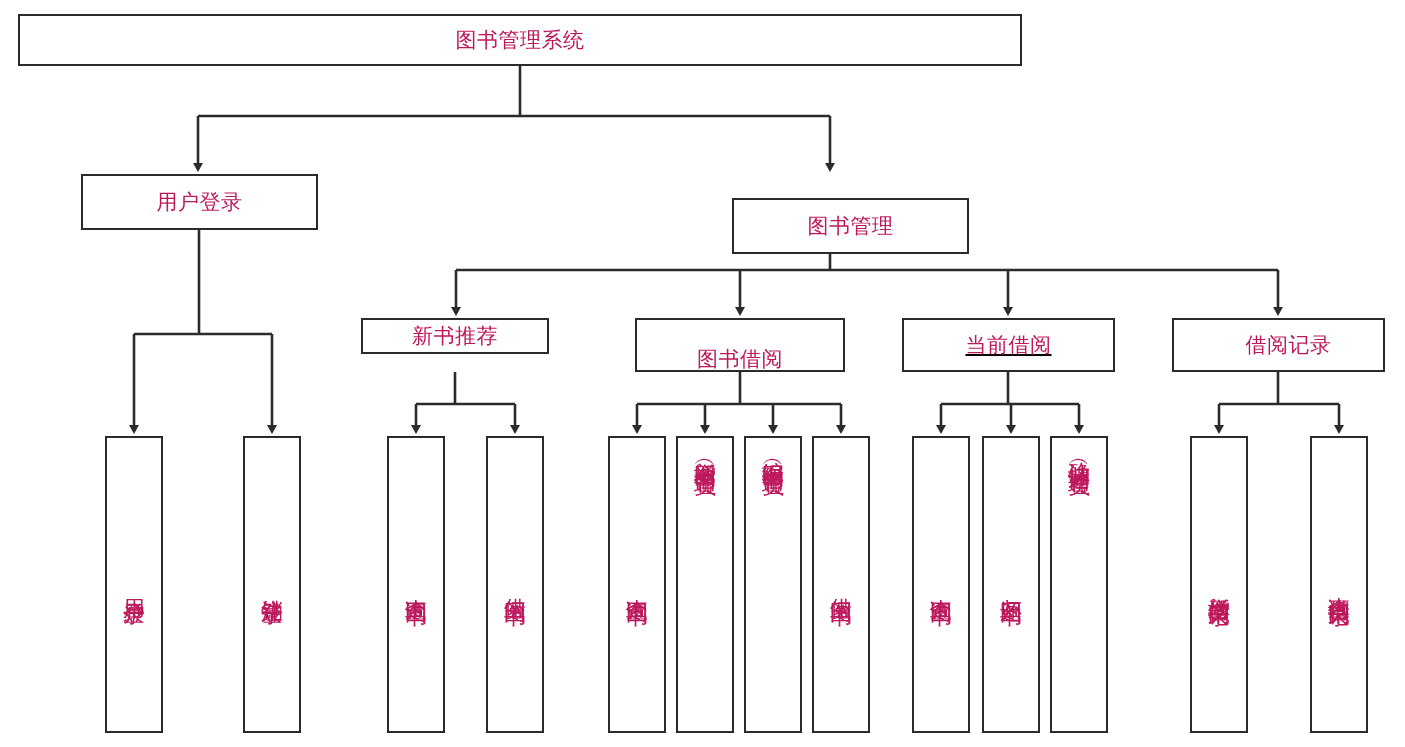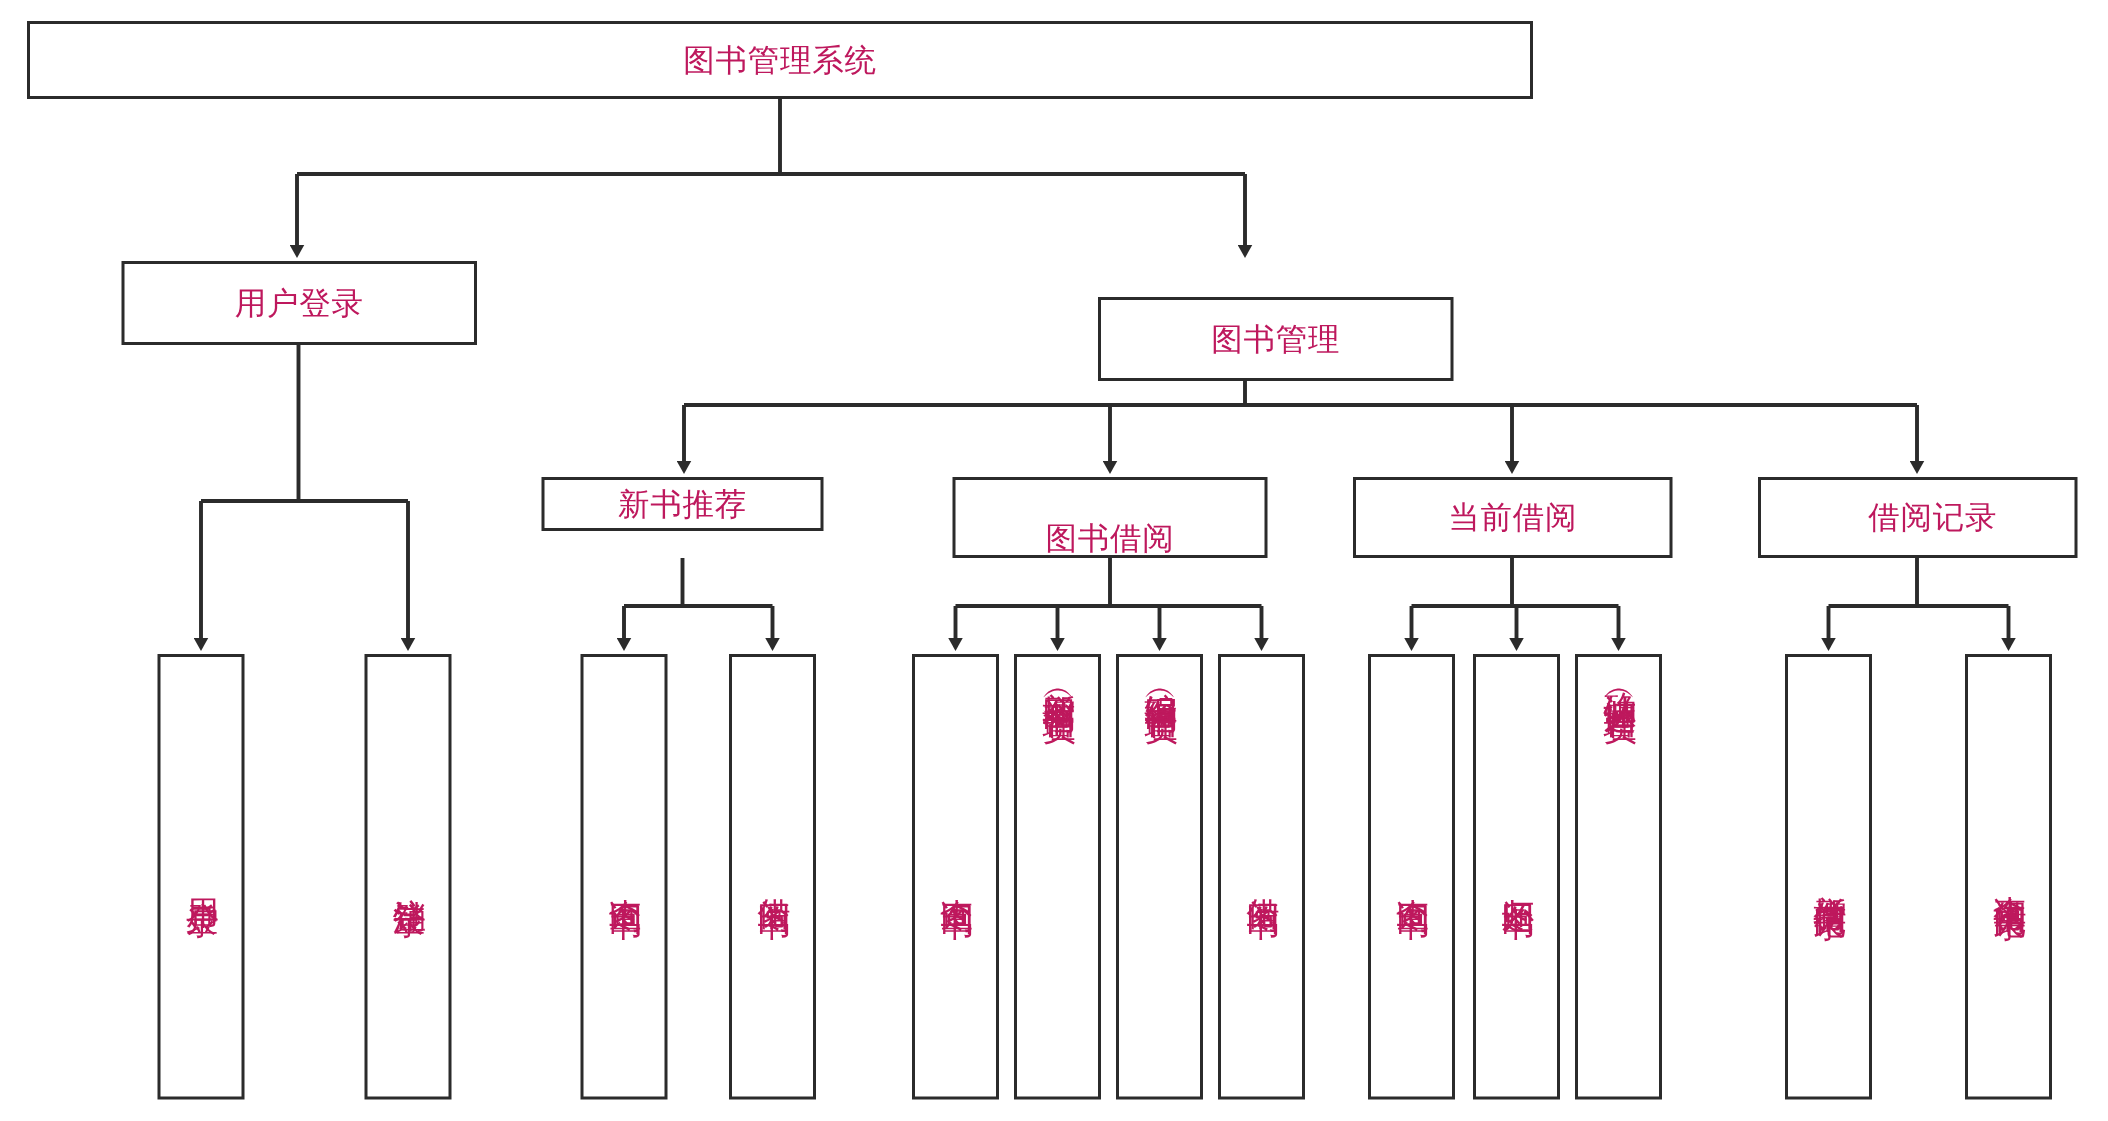--- a/index.html
+++ b/index.html
@@ -129,21 +129,21 @@
       </div>
       <div class="node horiz" style="left: 732px; top: 174px; width: 237px; height: 56px; margin-top: 24px;">
         <span class="label">图书管理</span>
       </div>
       <div class="node horiz" style="left: 361px; top: 318px; width: 188px; height: 36px;">
         <span class="label">新书推荐</span>
       </div>
       <div class="node horiz" style="left: 635px; top: 318px; width: 210px; height: 54px; align-items: flex-end;">
         <span class="label">图书借阅</span>
       </div>
-      <div class="node horiz" style="left: 902px; top: 318px; width: 213px; height: 54px;">
+      <div class="node horiz" style="left: 902px; top: 318px; width: 213px; height: 54px; text-decoration: underline;">
         <span class="label">当前借阅</span>
       </div>
       <div class="node horiz" style="left: 1172px; top: 318px; width: 213px; height: 54px; padding-left: 20px;">
         <span class="label">借阅记录</span>
       </div>
       <div class="node vert centered" style="left: 105px; top: 436px; width: 58px; height: 297px;">
         <span class="label">用户登录</span>
       </div>
       <div class="node vert centered" style="left: 243px; top: 436px; width: 58px; height: 297px;">
         <span class="label">注销登录</span>

